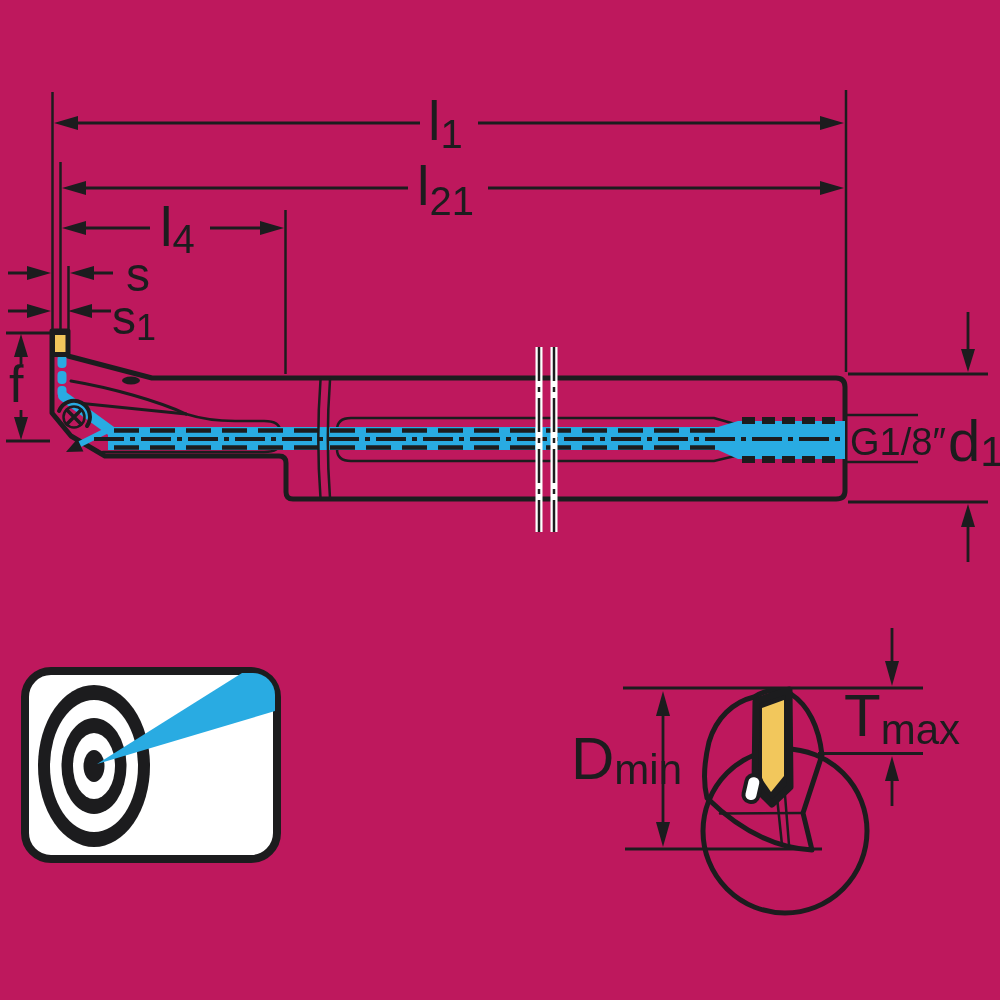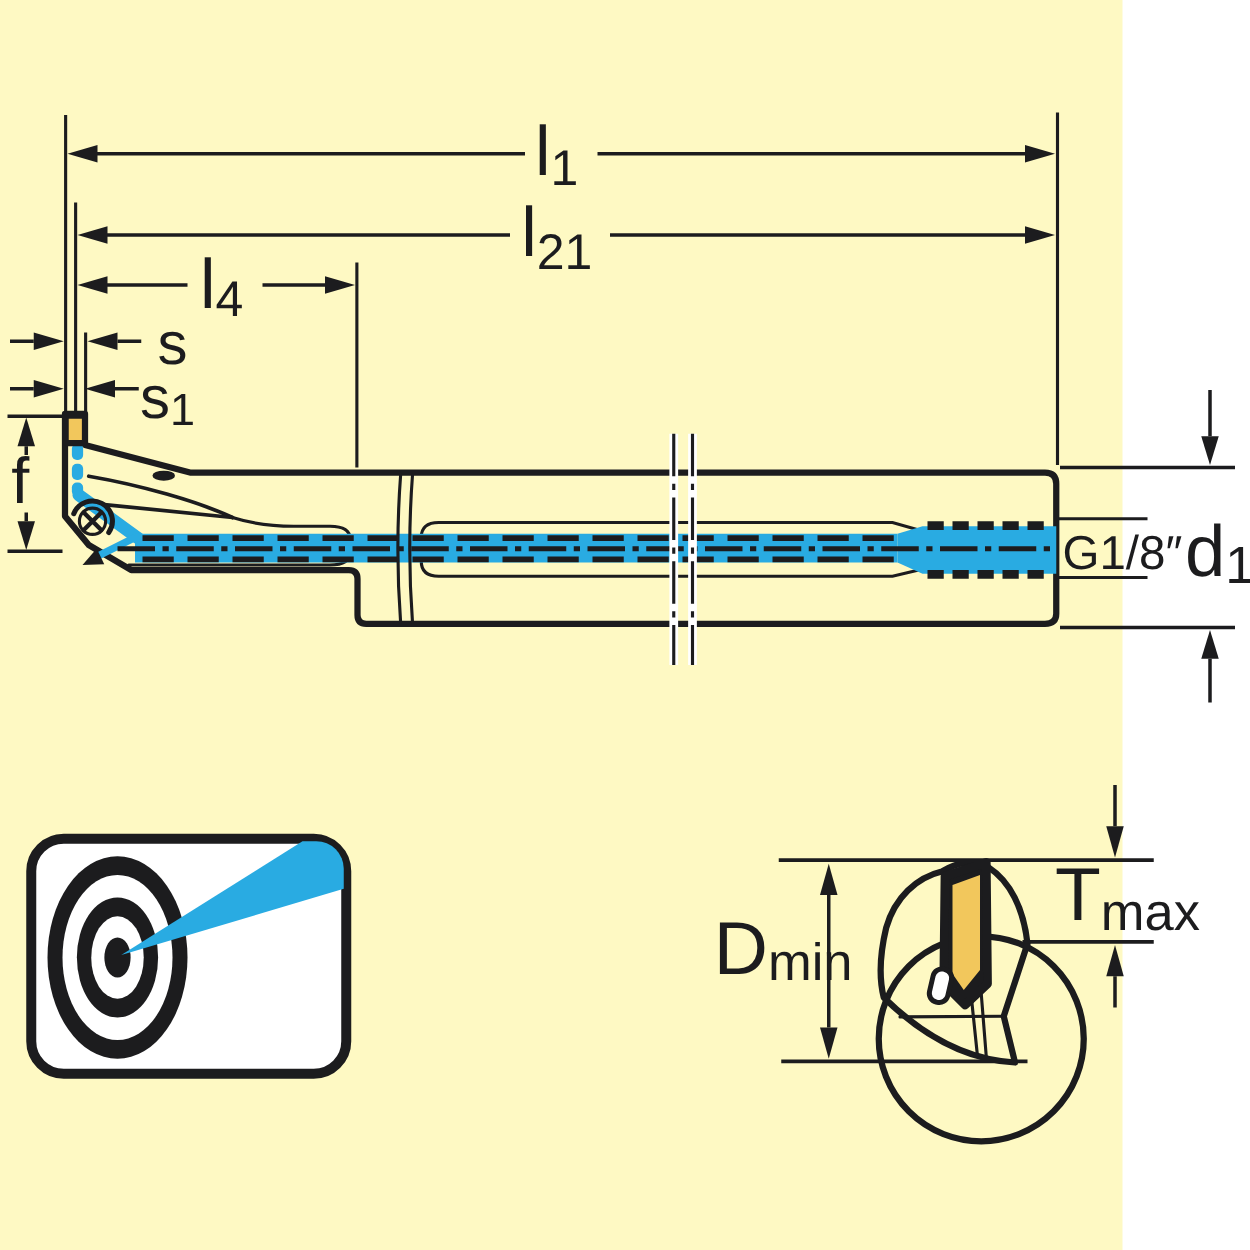--- a/index.html
+++ b/index.html
@@ -1,16 +1,16 @@
 <!DOCTYPE html>
 <html><head>
 <meta charset="utf-8">
 <style>
   html,body{margin:0;padding:0;background:#ffffff;}
-  .stage{width:898px;height:1000px;position:relative;background:#fef9c3;}
+  .stage{width:1000px;height:1000px;position:relative;background:#be185d;}
   svg{display:block;}
   .thick{stroke:#1C1C1E;stroke-width:5;stroke-linejoin:round;stroke-linecap:round;fill:none;}
   .thin{stroke:#1C1C1E;stroke-width:2.5;fill:none;stroke-linecap:round;}
   .dim{stroke:#1C1C1E;stroke-width:2.8;fill:none;stroke-linecap:butt;}
   .ext{stroke:#1C1C1E;stroke-width:2.5;fill:none;}
   .arr{fill:#1C1C1E;stroke:none;}
   .dk{fill:#1C1C1E;}
   .lbl{font-family:"Liberation Sans","DejaVu Sans",sans-serif;fill:#1C1C1E;}
 </style>
 </head>

